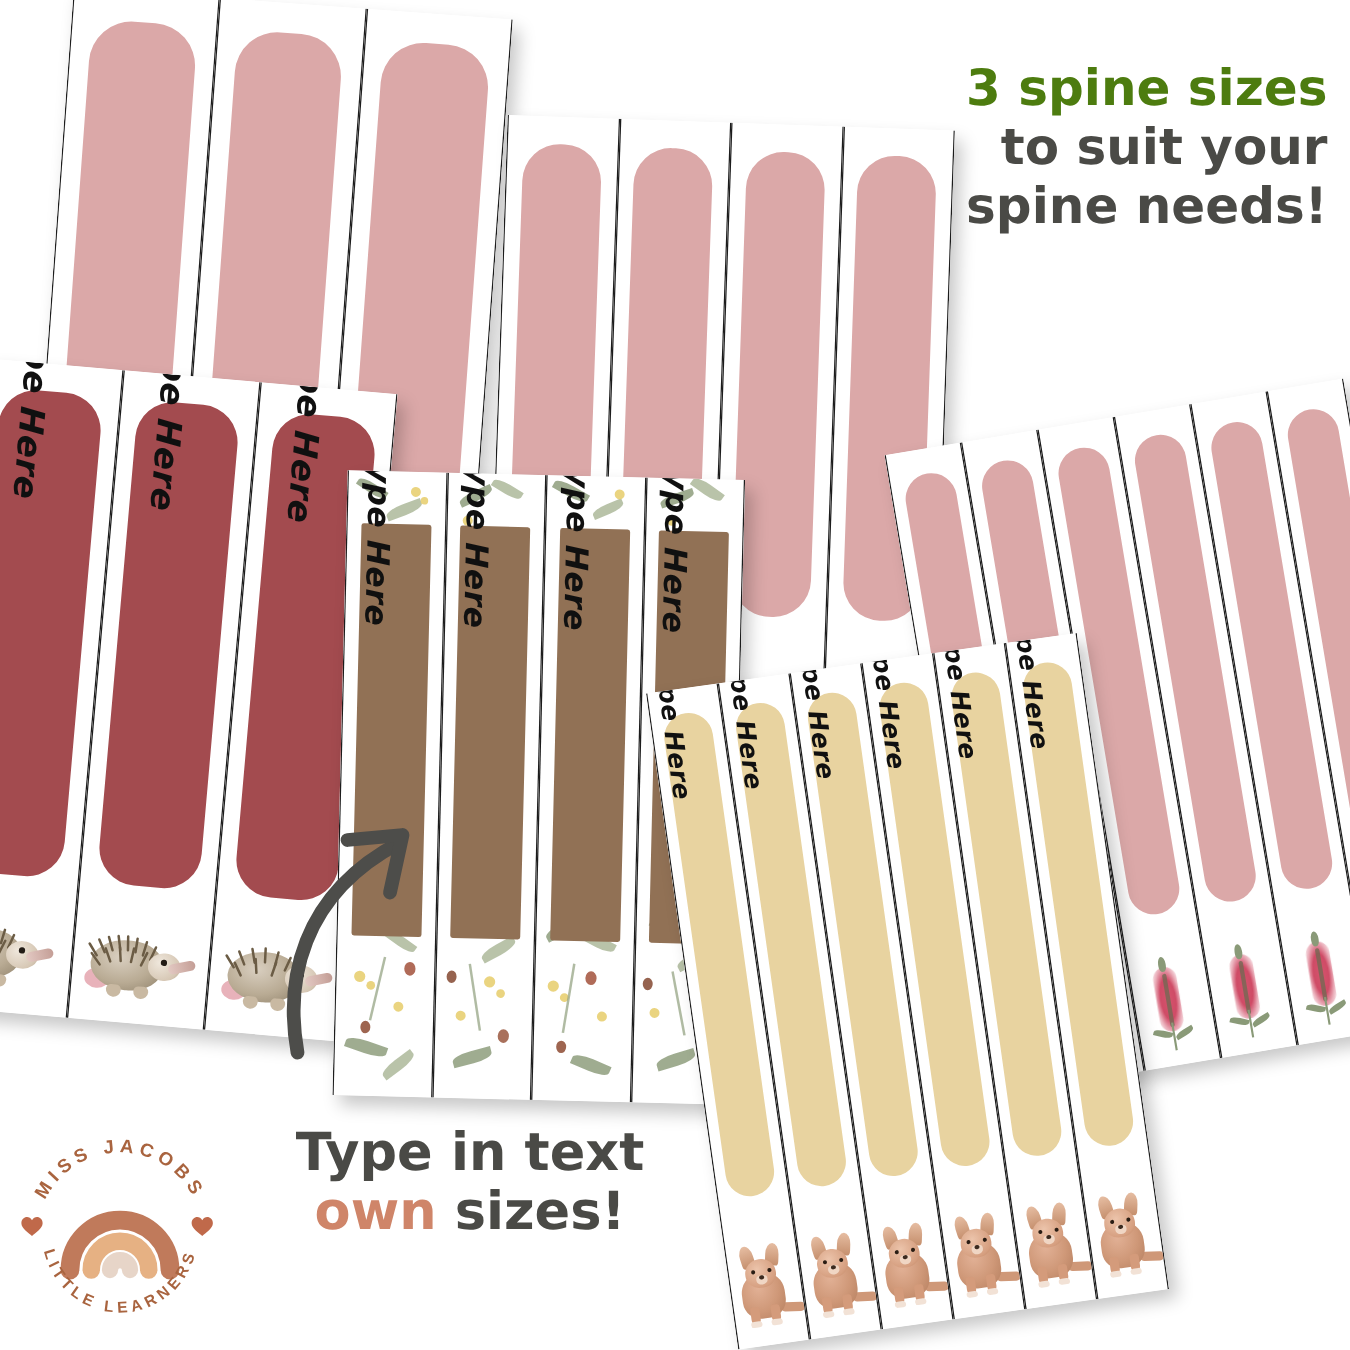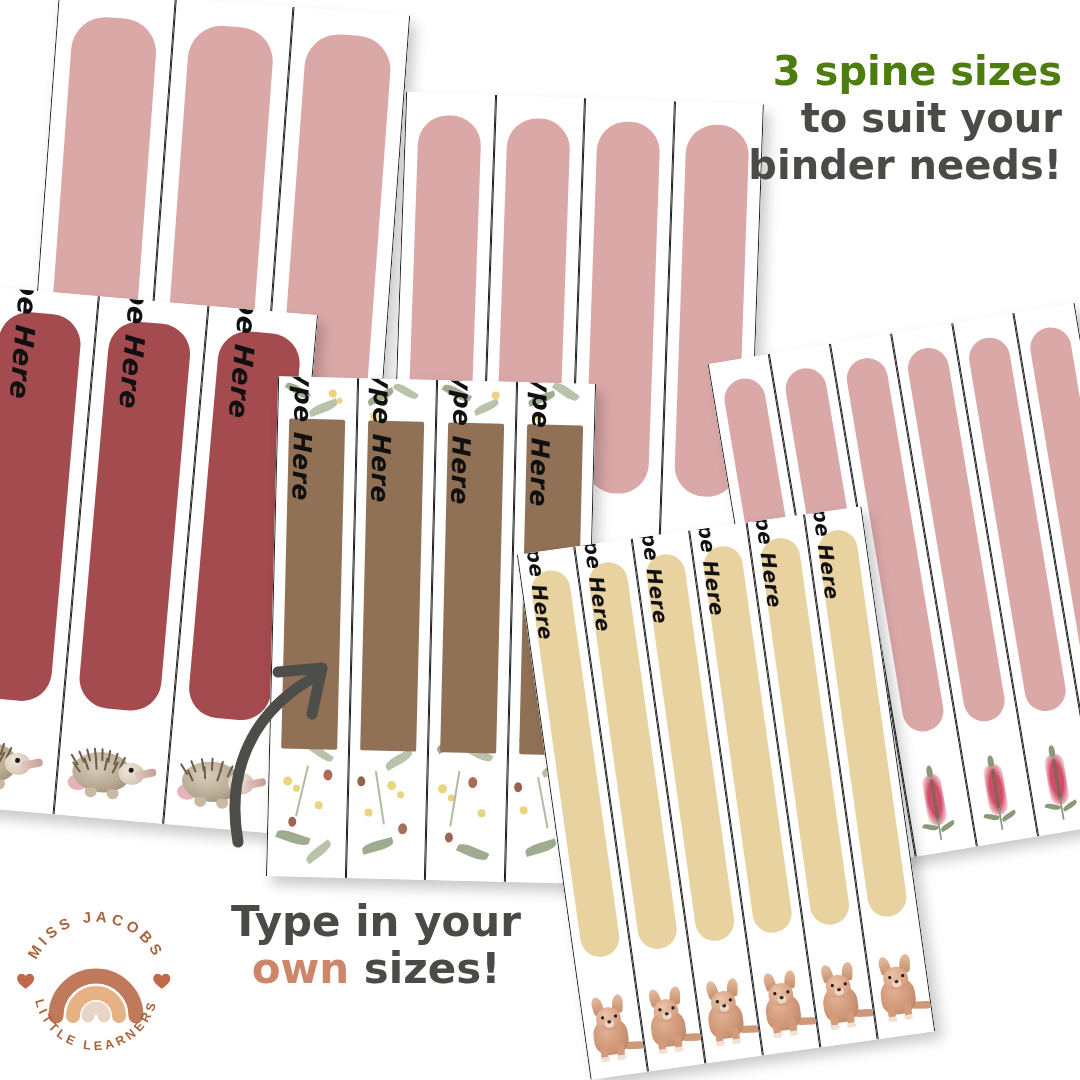--- a/index.html
+++ b/index.html
@@ -531,25 +531,25 @@
   <div class="arrow" style="left:200px;top:596px;width:150px;height:260px;">
     <svg viewBox="0 0 150 260" width="150" height="260">
       <path d="M 38 246 C 28 190, 40 120, 120 78" fill="none" stroke="#4d4d4a" stroke-width="11" stroke-linecap="round"></path>
       <path d="M 78 76 L 122 72 L 112 118" fill="none" stroke="#4d4d4a" stroke-width="11" stroke-linecap="round" stroke-linejoin="round"></path>
     </svg>
   </div>
 
   <div class="headline" style="right:18px;top:48px;font-size:40px;">
     <div class="accent">3 spine sizes</div>
     <div>to suit your</div>
-    <div>binder needs!</div>
+    <div>spine needs!</div>
   </div>
 
   <div class="bottomline" style="left:196px;top:898px;width:360px;font-size:42px;">
-    <div>Type in your</div>
+    <div>Type in text</div>
     <div>
       <span class="accent">own</span><span> sizes!</span>
     </div>
   </div>
 
   <div class="logo" style="left:8px;top:892px;">
     <svg viewBox="0 0 176 176">
       <defs>
         <path id="arcTop" d="M 22 96 A 66 66 0 0 1 154 96"></path>
         <path id="arcBot" d="M 26 96 A 62 62 0 0 0 150 96"></path>

